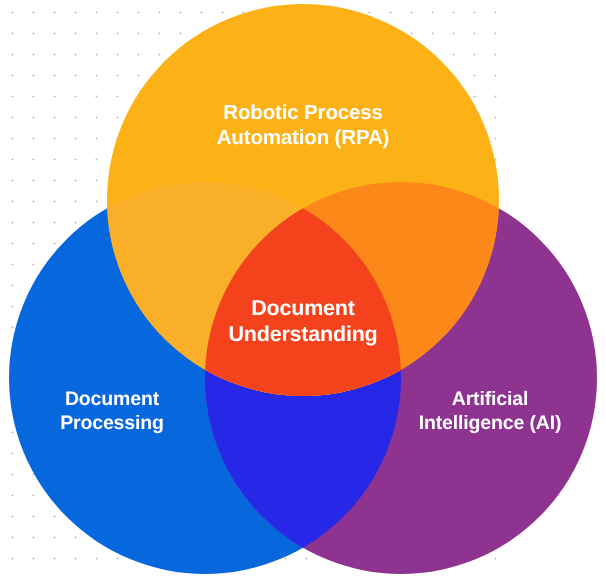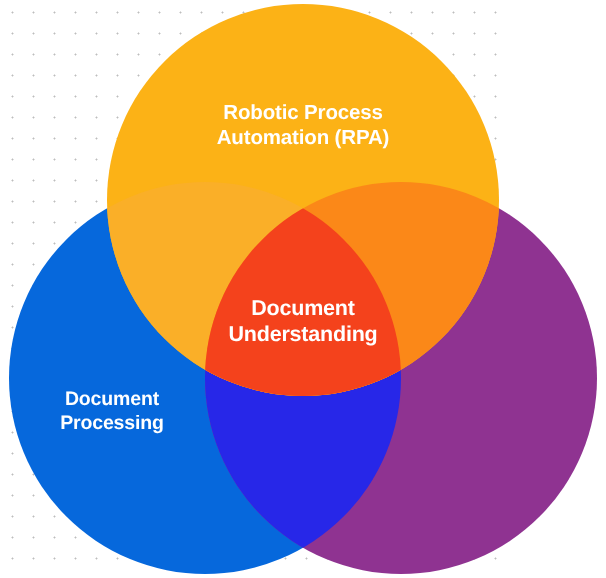--- a/index.html
+++ b/index.html
@@ -112,14 +112,16 @@
 
   <div class="venn-label" id="label-rpa" style="color: rgb(255, 255, 255);">Robotic Process
 Automation (RPA)</div>
 
   <div class="venn-label" id="label-center" style="color: rgb(255, 255, 255);">Document
 Understanding</div>
 
   <div class="venn-label" id="label-docproc" style="color: rgb(255, 255, 255);">Document
 Processing</div>
 
+  <div class="venn-label" id="label-ai" style="color: rgb(255, 255, 255);">Artificial
+Intelligence (AI)</div>
 
 </div>
 
 </body></html>

